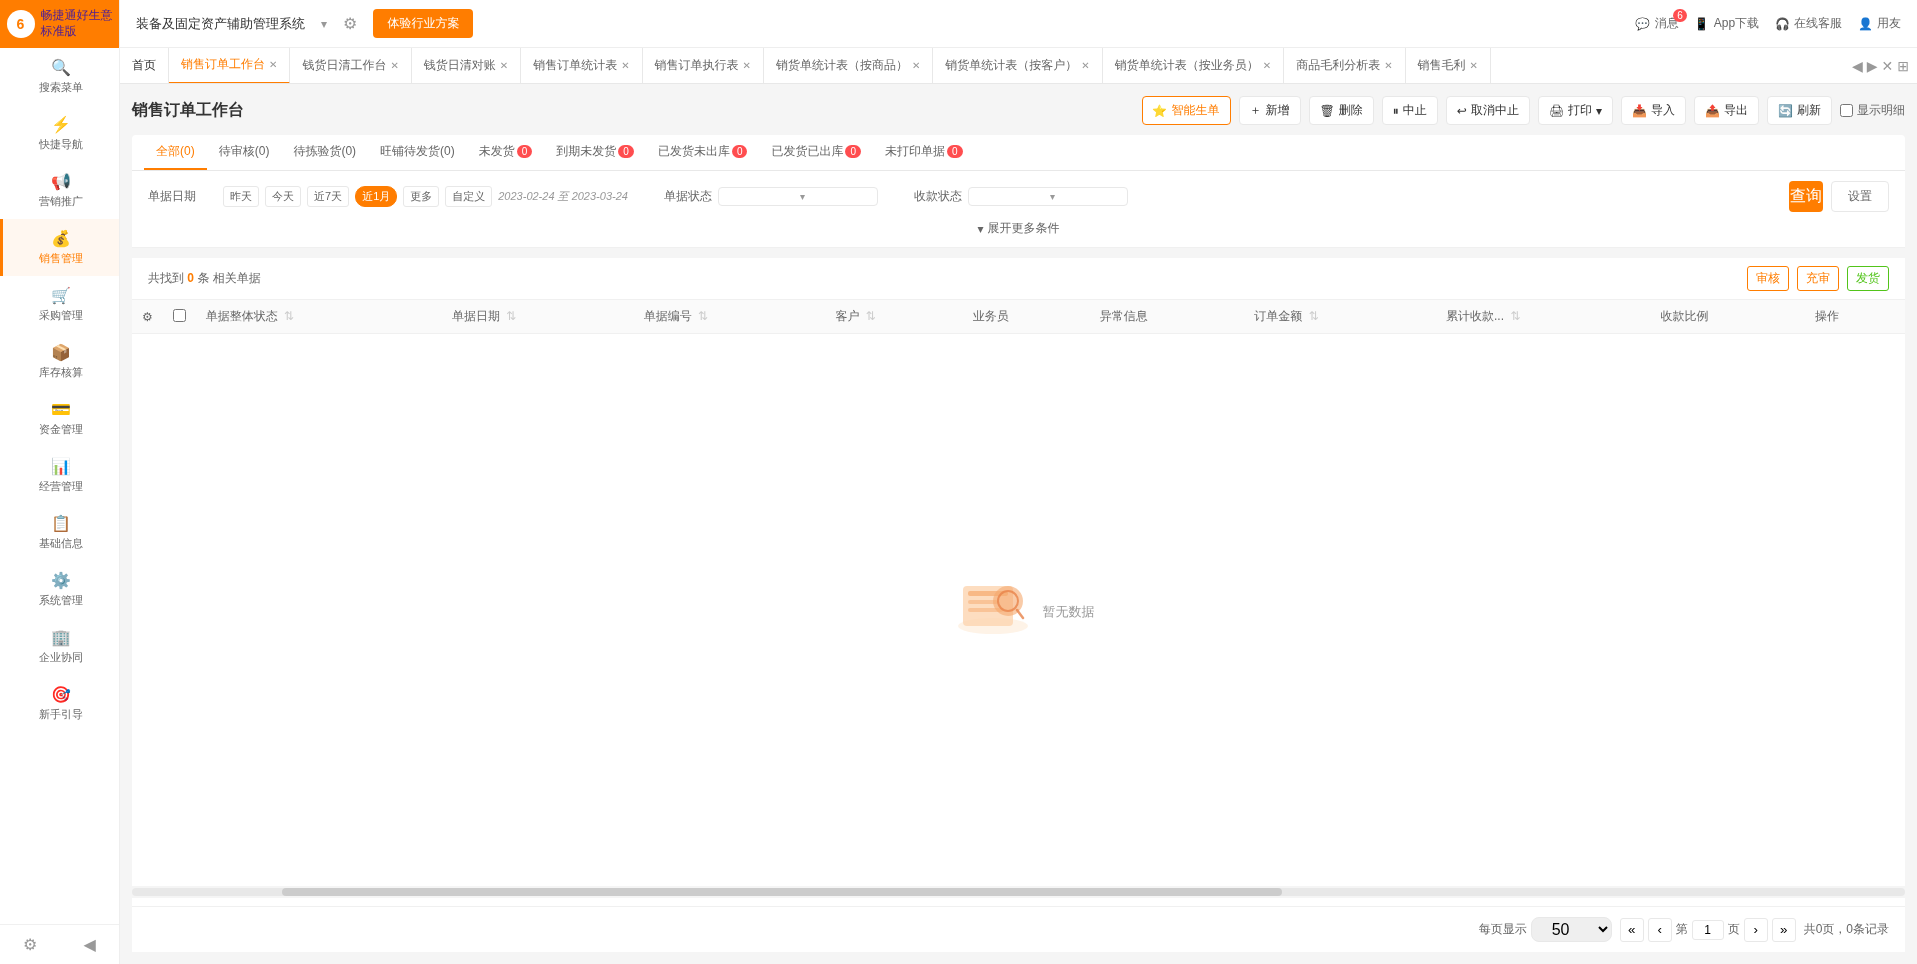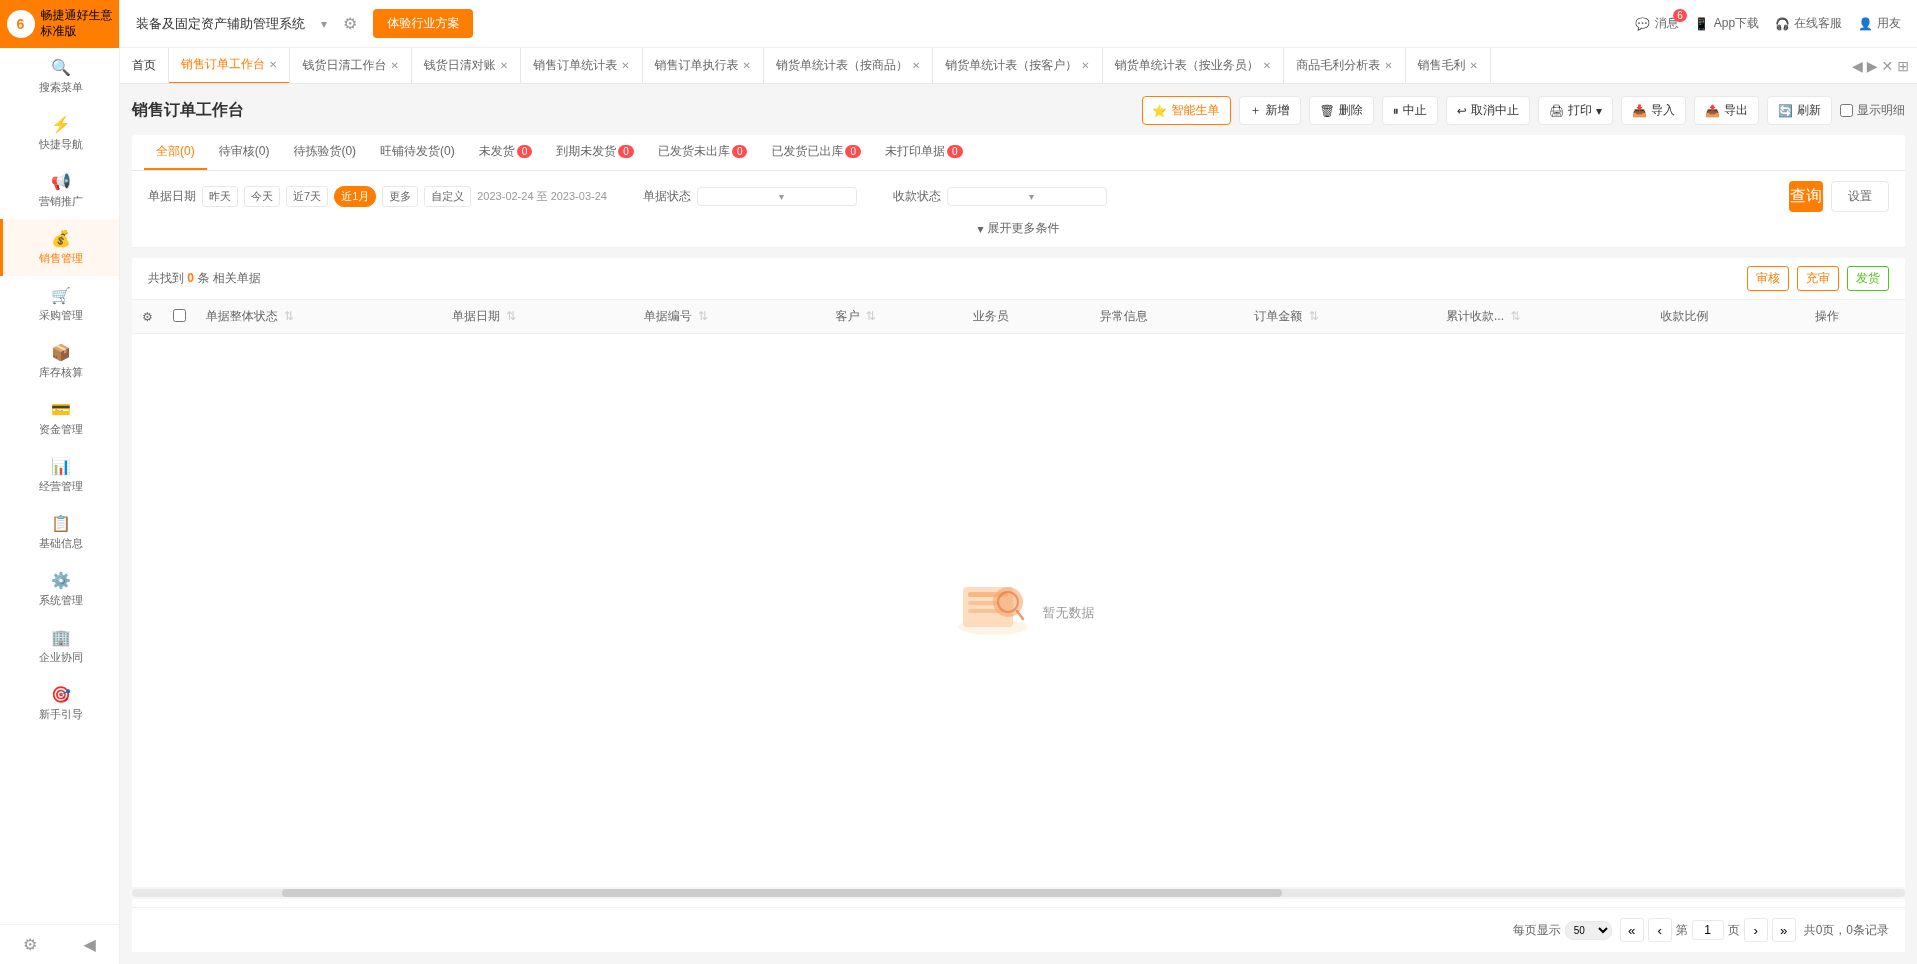--- a/index.html
+++ b/index.html
@@ -2,21 +2,21 @@
 <html><head>
   <meta charset="utf-8">
   <style>
     * { margin: 0; padding: 0; box-sizing: border-box; }
     body { font-family: 'Microsoft YaHei', sans-serif; font-size: 12px; background: #f5f5f5; color: #333; width: 1917px; min-height: 964px; display: flex; }
 
     
     .sidebar { width: 120px; background: #fff; display: flex; flex-direction: column; border-right: 1px solid #eee; min-height: 964px; flex-shrink: 0; }
     .sidebar-logo { height: 48px; background: #ff7d00; display: flex; align-items: center; justify-content: center; gap: 6px; }
     .sidebar-logo-icon { width: 28px; height: 28px; background: #fff; border-radius: 50%; display: flex; align-items: center; justify-content: center; color: #ff7d00; font-weight: bold; font-size: 14px; }
-    .sidebar-logo-text { color: #000000; font-size: 12px; line-height: 1.3; }
+    .sidebar-logo-text { color: #4c1d95; font-size: 12px; line-height: 1.3; }
     .sidebar-nav { flex: 1; display: flex; flex-direction: column; }
     .sidebar-item { display: flex; flex-direction: column; align-items: center; padding: 10px 0; cursor: pointer; color: #666; border-left: 3px solid transparent; }
     .sidebar-item.active { background: #fff7f0; color: #ff7d00; border-left-color: #ff7d00; }
     .sidebar-item .icon { font-size: 16px; margin-bottom: 3px; }
     .sidebar-item .label { font-size: 11px; }
     .sidebar-bottom { padding: 10px 0; border-top: 1px solid #f0f0f0; display: flex; justify-content: space-around; align-items: center; }
     .sidebar-bottom span { color: #999; cursor: pointer; font-size: 16px; }
 
     
     .main { flex: 1; display: flex; flex-direction: column; overflow: hidden; }
@@ -54,24 +54,24 @@
     .sub-tabs { display: flex; align-items: center; gap: 0; background: #fff; border-radius: 4px 4px 0 0; border-bottom: 1px solid #e8e8e8; padding: 0 12px; }
     .sub-tab { padding: 8px 12px; cursor: pointer; font-size: 12px; color: #666; border-bottom: 2px solid transparent; white-space: nowrap; }
     .sub-tab.active { color: #ff7d00; border-bottom-color: #ff7d00; }
     .sub-tab .count-badge { background: #ff4d4f; color: #fff; border-radius: 10px; font-size: 10px; padding: 1px 5px; margin-left: 2px; }
 
     
     .filter-area { background: #fff; padding: 10px 16px; border-bottom: 1px solid #f0f0f0; }
     .filter-row { display: flex; align-items: center; gap: 16px; flex-wrap: wrap; }
     .filter-item { display: flex; align-items: center; gap: 6px; font-size: 12px; }
     .filter-label { color: #666; white-space: nowrap; }
-    .filter-dates { display: flex; align-items: center; gap: 6px; }
+    .filter-dates { display: flex; align-items: center; gap: 6px; margin-left: 21px; }
     .date-btn { padding: 2px 6px; border: 1px solid #e8e8e8; border-radius: 3px; cursor: pointer; font-size: 11px; color: #666; background: #fff; }
     .date-btn.active { background: #ff7d00; color: #fff; border-color: #ff7d00; border-radius: 10px; }
-    .date-range { font-size: 11px; color: #999; }
+    .date-range { font-size: 11px; color: #999; font-style: italic; }
     .filter-select { display: flex; align-items: center; gap: 4px; padding: 3px 8px; border: 1px solid #e8e8e8; border-radius: 4px; background: #fff; cursor: pointer; min-width: 120px; }
     .filter-select span { flex: 1; color: #999; }
     .filter-select .arrow { color: #999; font-size: 10px; }
     .expand-btn { display: flex; align-items: center; gap: 4px; color: #666; cursor: pointer; font-size: 12px; margin: 0 auto; }
     .query-btn { background: #ff7d00; color: #fff; border: none; border-radius: 4px; padding: 5px 1px; cursor: pointer; font-size: 16px; text-align: center; }
     .set-btn { background: #fff; color: #666; border: 1px solid #e8e8e8; border-radius: 4px; padding: 5px 16px; cursor: pointer; font-size: 12px; }
 
     
     .table-area { background: #fff; flex: 1; margin-top: 10px; display: flex; flex-direction: column; justify-content: flex-end; }
     .table-header { display: flex; align-items: center; justify-content: space-between; padding: 8px 16px; border-bottom: 1px solid #f0f0f0; }
@@ -90,21 +90,21 @@
     .col-settings { width: 30px; text-align: center; }
 
     
     .empty-state { flex: 1; display: flex; flex-direction: row; align-items: center; justify-content: center; padding: 60px 0; }
     .empty-icon { width: 100px; height: 100px; position: relative; }
     .empty-text { color: #999; font-size: 13px; margin-top: 12px; }
 
     
     .pagination { display: flex; align-items: center; justify-content: flex-end; padding: 10px 16px; gap: 8px; border-top: 1px solid #f0f0f0; background: #fff; }
     .per-page { display: flex; align-items: center; gap: 4px; font-size: 12px; color: #666; }
-    .per-page select { border: 1px solid #e8e8e8; border-radius: 8px; padding: 2px 4px; font-size: 10px; }
+    .per-page select { border: 1px solid #e8e8e8; border-radius: 8px; padding: 2px 16px; font-size: 16px; }
     .page-nav { display: flex; align-items: center; gap: 4px; font-size: 12px; color: #666; }
     .page-btn { width: 24px; height: 24px; display: flex; align-items: center; justify-content: center; border: 1px solid #e8e8e8; border-radius: 3px; cursor: pointer; background: #fff; }
     .page-input { width: 32px; border: 1px solid #e8e8e8; border-radius: 3px; text-align: center; padding: 2px; font-size: 12px; }
     .total-records { font-size: 12px; color: #666; }
 
     
     .scroll-area { height: 12px; background: #f5f5f5; position: relative; margin: 8px 0; }
     .scroll-track { height: 8px; background: #e8e8e8; border-radius: 4px; margin: 2px 0; position: relative; }
     .scroll-thumb { height: 8px; background: #ccc; border-radius: 4px; position: absolute; left: 150px; width: 1000px; }
   </style>

